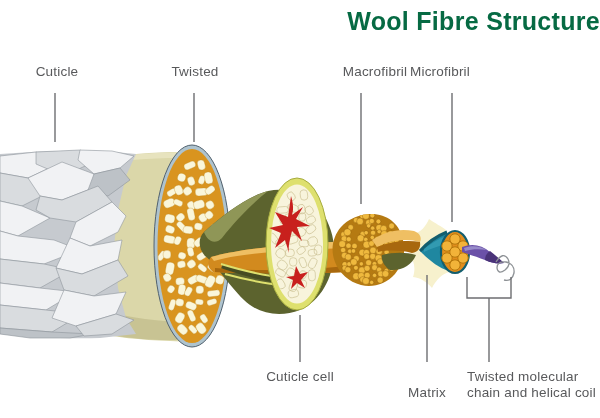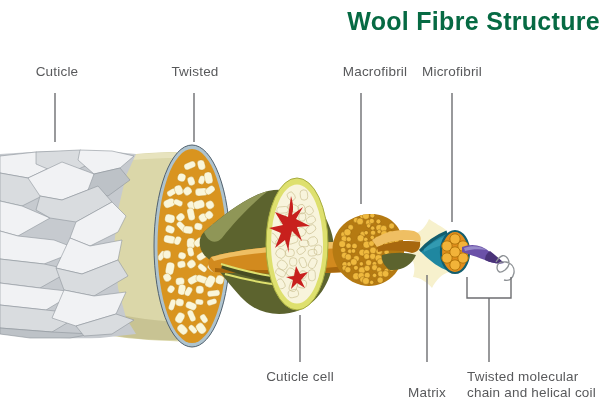--- a/index.html
+++ b/index.html
@@ -329,20 +329,20 @@
       <line x1="427" y1="275" x2="427" y2="362"></line>
       <path d="M467,277 L467,298 L511,298 L511,277 M489,298 L489,362"></path>
     </g>
   </svg>
 
   <div class="title">Wool Fibre Structure</div>
 
   <div class="lbl center" style="left:57px;top:64px">Cuticle</div>
   <div class="lbl center" style="left:195px;top:64px">Twisted</div>
   <div class="lbl center" style="left:375px;top:64px">Macrofibril</div>
-  <div class="lbl center" style="left:452px;top:64px">Microfibril</div>
+  <div class="lbl center" style="left:440px;top:64px">Microfibril</div>
   <div class="lbl center" style="left:300px;top:369px">Cuticle cell</div>
   <div class="lbl center" style="left:427px;top:385px">Matrix</div>
   <div class="lbl multi" style="left:467px;top:369px">
     <span>Twisted molecular</span>
     <span>chain and helical coil</span>
   </div>
 </div>
 
 </body></html>

